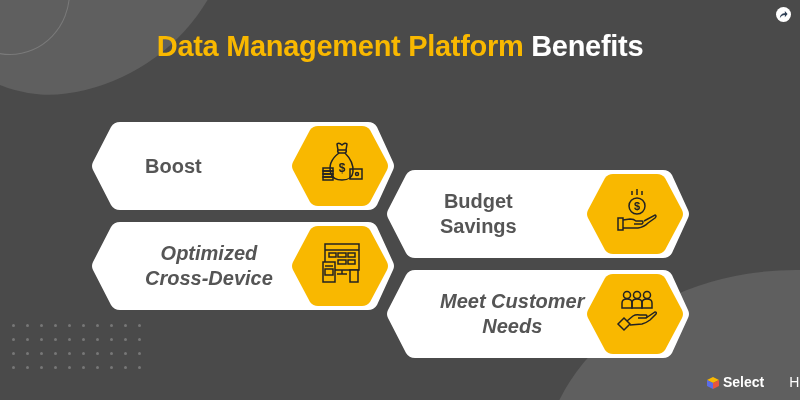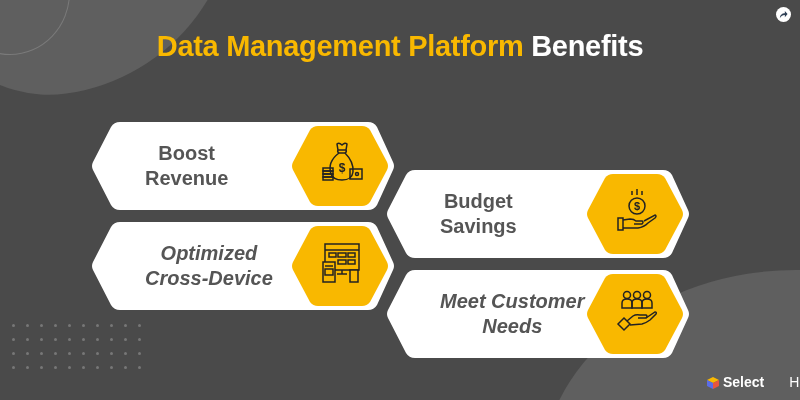--- a/index.html
+++ b/index.html
@@ -81,21 +81,20 @@
 </h1>
 
 <div class="card" style="left:90px; top:120px;">
   <svg class="shape" width="306" height="92" viewBox="0 0 306 92">
     <path d="M30 2 L278 2 Q284 2 287 7 L303 42 Q305 46 303 50 L287 85 Q284 90 278 90 L30 90 Q24 90 21 85 L3 50 Q1 46 3 42 L21 7 Q24 2 30 2 Z" fill="#ffffff"></path>
     <path d="M228 6 L272 6 Q277 6 280 10 L297 42 Q299 46 297 50 L280 82 Q277 86 272 86 L228 86 Q223 86 220 82 L203 50 Q201 46 203 42 L220 10 Q223 6 228 6 Z" fill="#f9b800"></path>
   </svg>
   <div class="label">
     <div>
         <div>Boost</div>
-        <div>Revenue</div>
       </div>
   </div>
   <svg class="icon" viewBox="0 0 46 46" fill="none" stroke="#222" stroke-width="1.5">
     <path d="M18 4 Q20 2 23 5 Q26 2 28 4 L27 10 L19 10 Z"></path>
     <path d="M19 10 Q18 12 20 13 L26 13 Q28 12 27 10"></path>
     <path d="M20 13 Q8 22 12 34 Q14 40 23 40 Q33 40 34 32 Q35 22 26 13"></path>
     <text x="23" y="32" font-size="12" font-weight="bold" fill="#222" stroke="none" text-anchor="middle" font-family="Liberation Sans, sans-serif">$</text>
     <rect x="4" y="28" width="10" height="3"></rect>
       <rect x="4" y="31" width="10" height="3"></rect>
       <rect x="4" y="34" width="10" height="3"></rect>

